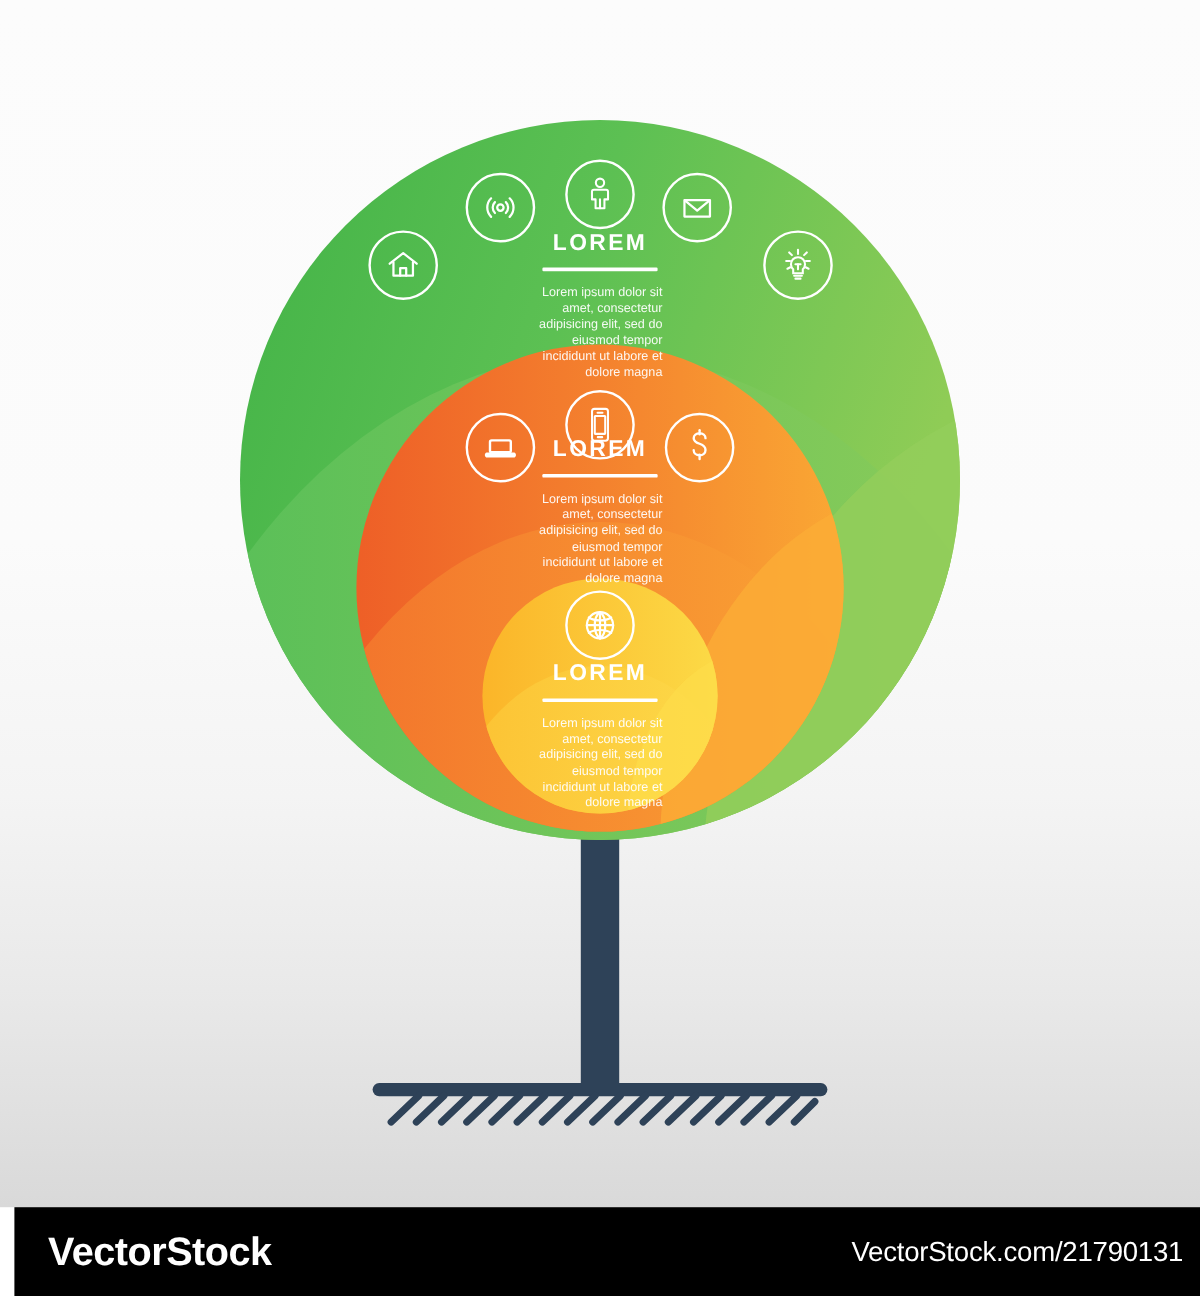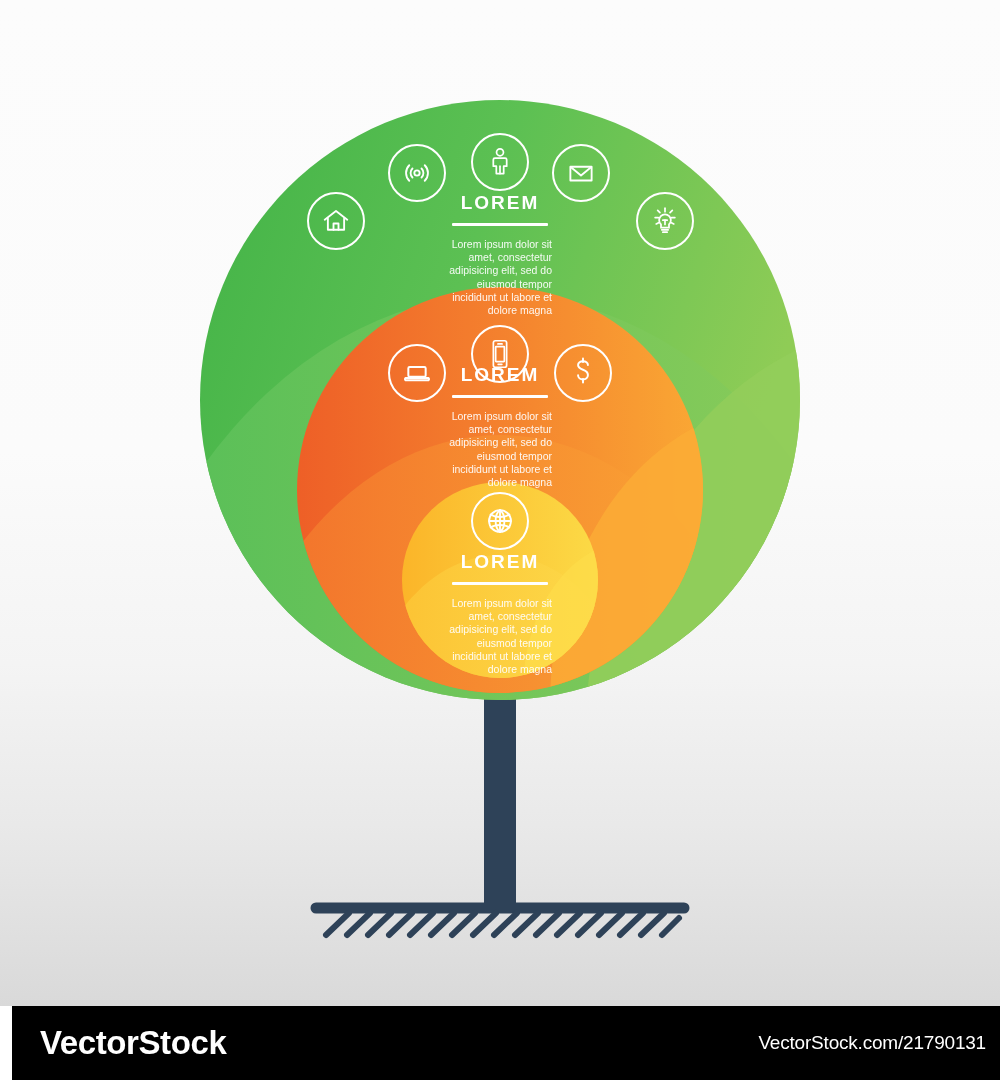--- a/index.html
+++ b/index.html
@@ -86,21 +86,21 @@
     color:#ffffff;
     font-size:33px;
     font-weight:bold;
     letter-spacing:-0.4px;
     font-family:"Liberation Sans", sans-serif;
   }
   #wm-url {
     position:absolute; right:26px; top:50%;
     transform:translateY(-50%);
     color:#ffffff;
-    font-size:19px;
+    font-size:23px;
     letter-spacing:-0.2px;
     font-family:"Liberation Sans", sans-serif;
   }
 </style>
 </head>
 <body>
 
 <div id="stage">
 
   <div id="canvas">

